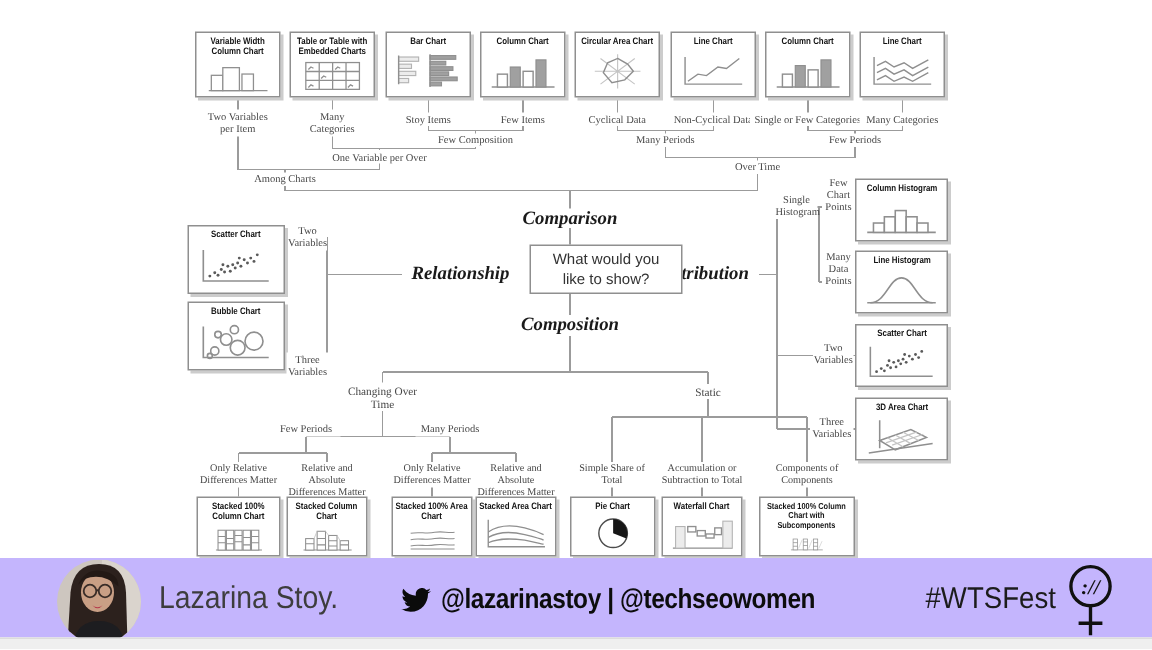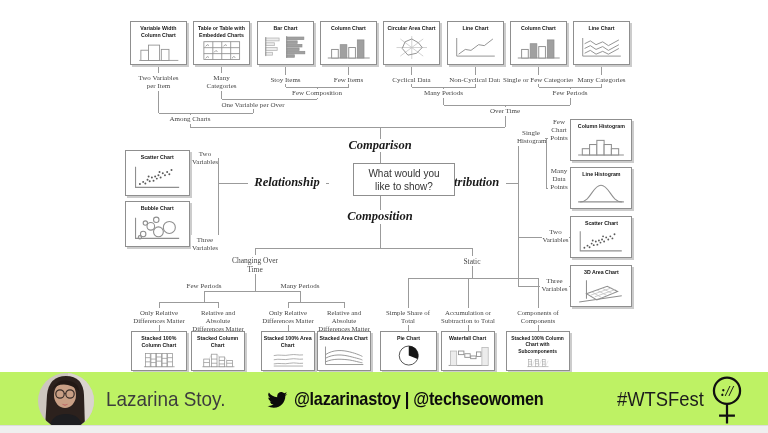--- a/index.html
+++ b/index.html
@@ -19,21 +19,21 @@
   .mini .fd{fill:#161616;stroke:none;}
   .mini .dot{fill:#5a5a5a;stroke:none;}
   .lbl{position:absolute;font-family:"Liberation Serif",serif;font-size:7px;line-height:1.2;
        color:#474747;text-align:center;background:#fff;padding:0.5px 0;}
   .head{position:absolute;font-family:"Liberation Serif",serif;font-style:italic;font-weight:bold;
         font-size:12.5px;line-height:1.1;color:#1a1a1a;text-align:center;background:#fff;}
   .qbox{position:absolute;left:329px;top:163px;width:102px;height:33px;border:1px solid #8f8f8f;
         background:#fff;box-sizing:border-box;display:flex;align-items:center;justify-content:center;
         font-family:Liberation Sans, sans-serif;font-size:10px;line-height:1.3;color:#333;text-align:center;
         padding:0 9px;margin-left:24px;}
-  .footer{position:absolute;left:0;top:372px;width:768px;height:53px;background:#bef264;}
+  .footer{position:absolute;left:0;top:372px;width:768px;height:53px;background:#c4b5fd;}
   .avatar{position:absolute;left:38px;top:1px;width:56px;height:56px;border-radius:50%;overflow:hidden;}
   .name{position:absolute;left:106px;top:15px;font-size:21px;color:#3d3d3d;white-space:nowrap;
         transform:scaleX(.9);transform-origin:left center;}
   .tw-icon{position:absolute;left:267px;top:20px;width:21px;height:17px;}
   .handles{position:absolute;left:294px;top:16px;font-size:18.5px;font-weight:bold;color:#0d0d0d;
            white-space:nowrap;letter-spacing:-0.3px;transform:scaleX(.88);transform-origin:left center;}
   .hashtag{position:absolute;left:617px;top:16px;font-size:20px;color:#1c1c1c;white-space:nowrap;
            transform:scaleX(.92);transform-origin:left center;}
   .wts-logo{position:absolute;left:707px;top:2px;width:40px;height:56px;}
   .bottom-strip{position:absolute;left:0;top:425px;width:768px;height:8px;background:#efefef;
@@ -146,21 +146,21 @@
   <div class="lbl" style="left:572.5px;top:75px;width:58px">Many Categories</div>
 
   <div class="lbl" style="left:292px;top:88.5px;width:50px">Few Composition</div>
   <div class="lbl" style="left:216px;top:100px;width:74px">One Variable per Over</div>
   <div class="lbl" style="left:168px;top:114.5px;width:44px">Among Charts</div>
   <div class="lbl" style="left:420.5px;top:88.5px;width:46px">Many Periods</div>
   <div class="lbl" style="left:549px;top:88.5px;width:42px">Few Periods</div>
   <div class="lbl" style="left:487px;top:106.5px;width:36px">Over Time</div>
 
   <div class="head" style="left:338px;top:138.5px;width:84px">Comparison</div>
-  <div class="head" style="left:248px;top:176px;width:78px">Relationship</div>
+  <div class="head" style="left:268px;top:176px;width:78px">Relationship</div>
   <div class="head" style="left:430px;top:176px;width:76px">Distribution</div>
   <div class="head" style="left:337px;top:210px;width:86px">Composition</div>
   <div class="qbox">What would you like to show?</div>
 
   <div class="chart-box" style="left:125px;top:150px;width:65px;height:46px">
     <div class="box-title">Scatter Chart</div>
     <svg class="mini" viewBox="0 0 52 26">
       <path class="ln" d="M6 3 V22 H46"></path>
       <g class="dot">
           <circle cx="10" cy="19" r="0.9"></circle>

